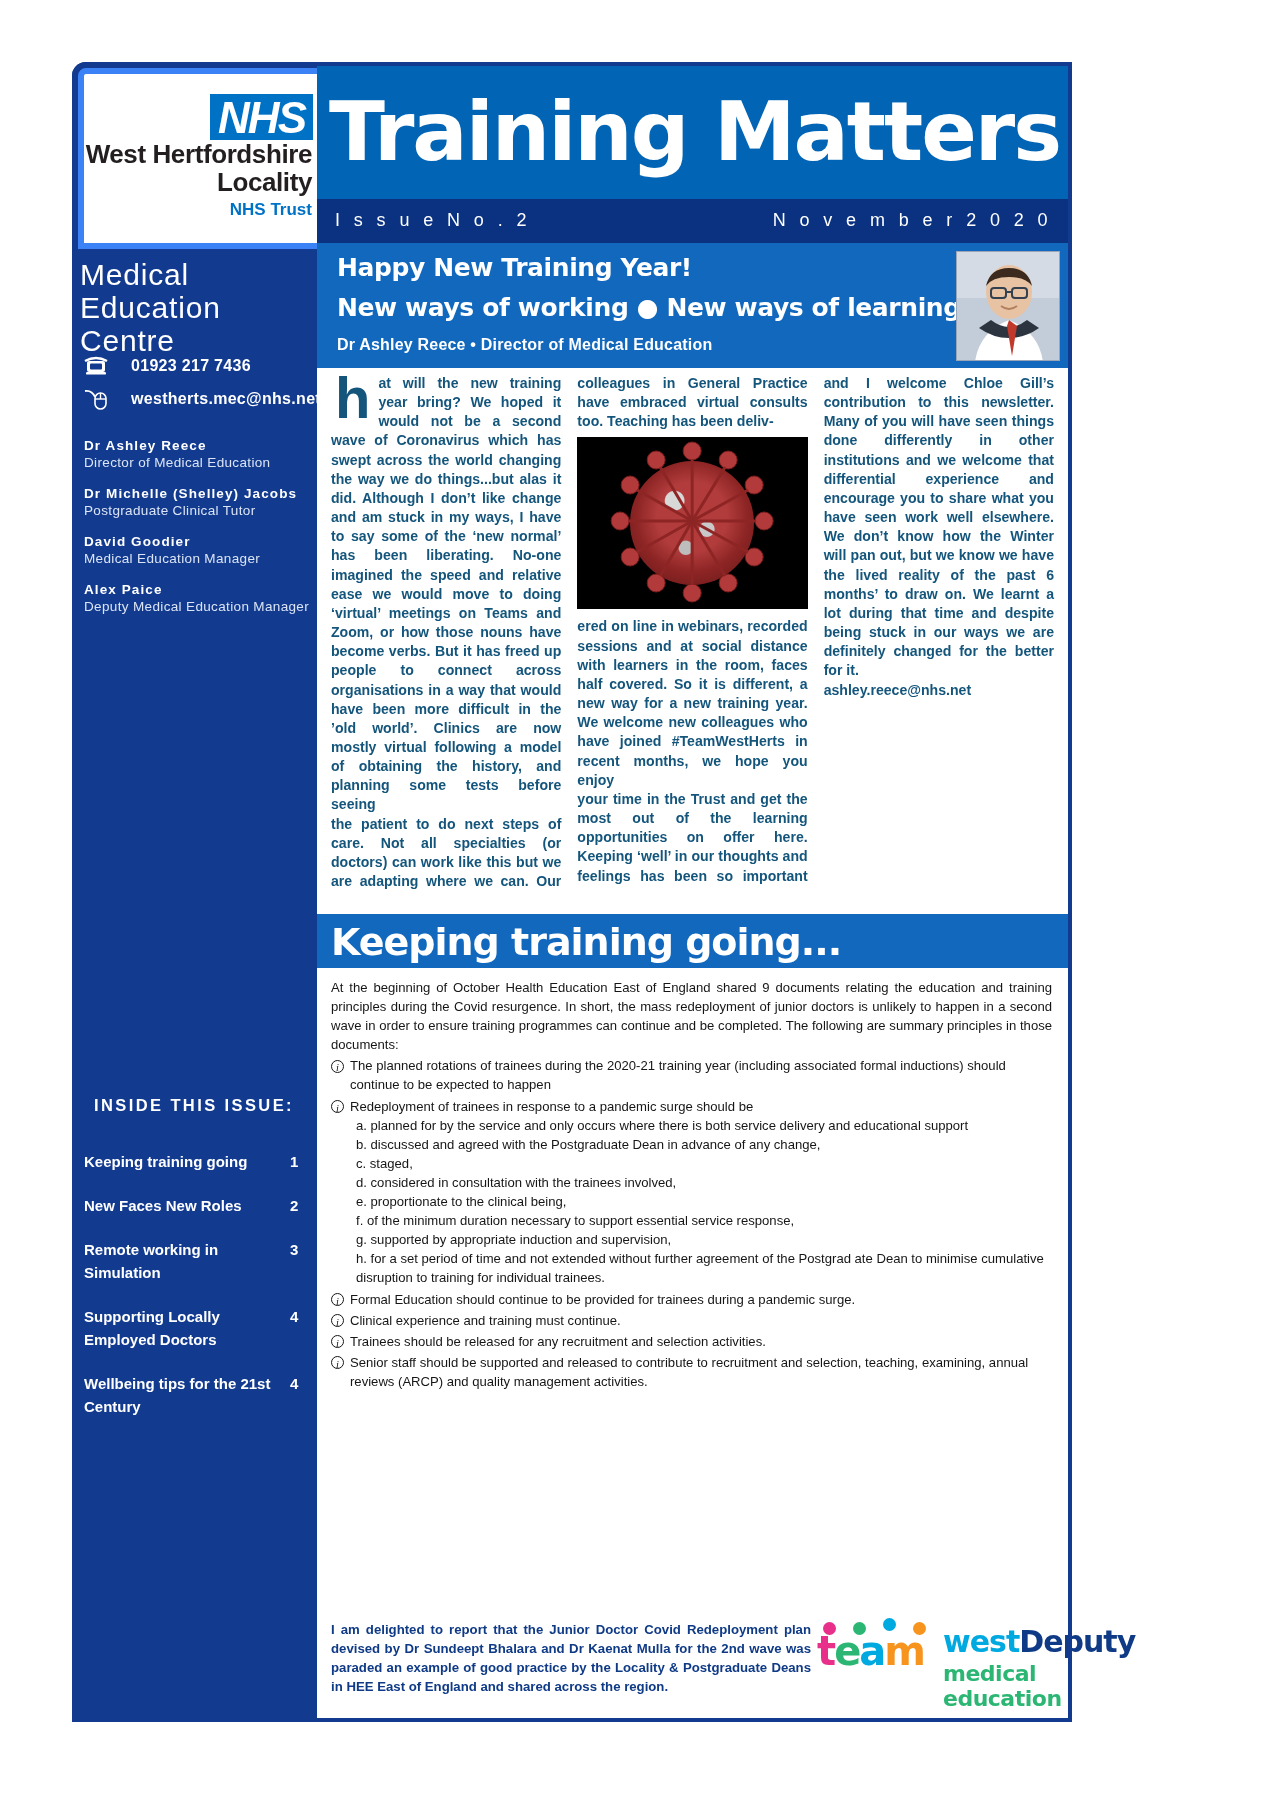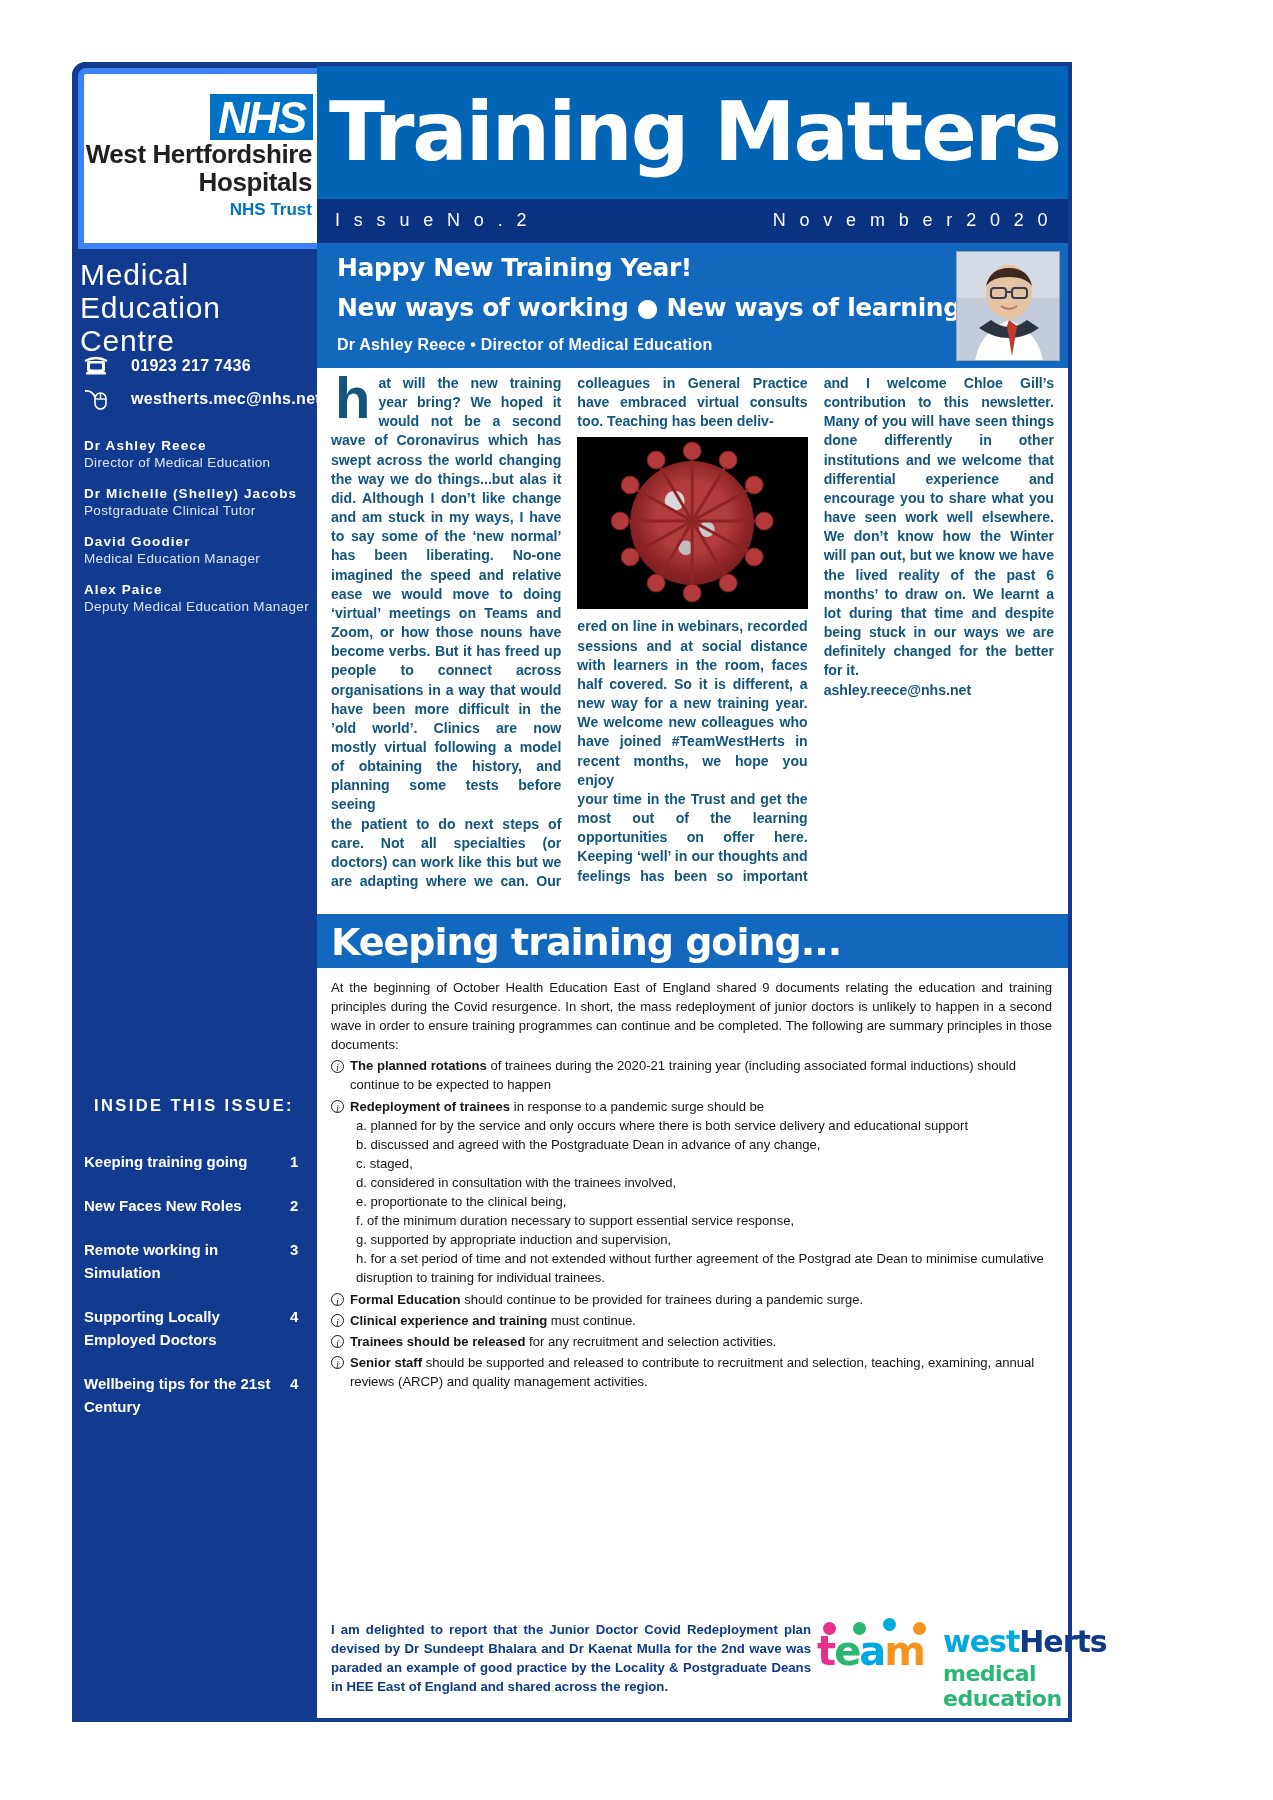--- a/index.html
+++ b/index.html
@@ -335,21 +335,21 @@
     content: "i";
     position: absolute;
     left: 0; right: 0; top: -2.5px;
     text-align: center;
     font-size: 10.5px;
     font-style: italic;
     font-family: "Liberation Serif", serif;
     color: #161616;
   }
   .kt-li-txt { flex: 1; text-align: left; }
-  .kt-li-txt b { font-weight: bold; }
+  .kt-li-txt b { font-weight: normal; }
   .sub-list {
     margin-left: 25px;
   }
   .sub-list div { margin-top: 0px; }
 
   
   .footer {
     position: absolute;
     left: 317px; top: 1620px;
     width: 751px; height: 100px;
@@ -418,21 +418,21 @@
 <body>
 
 <div class="page">
 
   <div class="sidebar">
 
     <div class="logo-box">
       <div class="nhs-mark">NHS</div>
       <div class="trust-name">
         <div>West Hertfordshire</div>
-        <div>Hospitals</div>
+        <div>Locality</div>
       </div>
       <div class="trust-sub">NHS Trust</div>
     </div>
 
     <div class="mec-title">Medical Education Centre</div>
 
     <div class="contact-row contact-phone">
       <span class="ic">
         <svg width="26" height="22" viewBox="0 0 26 22">
           <rect x="3" y="6" width="18" height="11" rx="2" fill="#ffffff"></rect>
@@ -644,21 +644,21 @@
     <div class="team-logo">
       <div class="team-word">
         <span>t</span><span>e</span><span>a</span><span>m</span>
       </div>
       <div class="dot-head" style="left:6px;  top:2px;  width:13px; height:13px; background:#e8308a;"></div>
       <div class="dot-head" style="left:36px; top:2px;  width:13px; height:13px; background:#2bb673;"></div>
       <div class="dot-head" style="left:66px; top:-2px; width:13px; height:13px; background:#00a9e0;"></div>
       <div class="dot-head" style="left:96px; top:2px;  width:13px; height:13px; background:#f7941e;"></div>
 
       <div class="wh-line1">
-        <span class="w">west</span><span class="h">Herts</span>
+        <span class="w">west</span><span class="h">Deputy</span>
       </div>
       <div class="wh-line2">medical education</div>
     </div>
   </div>
 
   <div class="footer-rule"></div>
   <div class="frame"></div>
 </div>
 
 </body></html>

